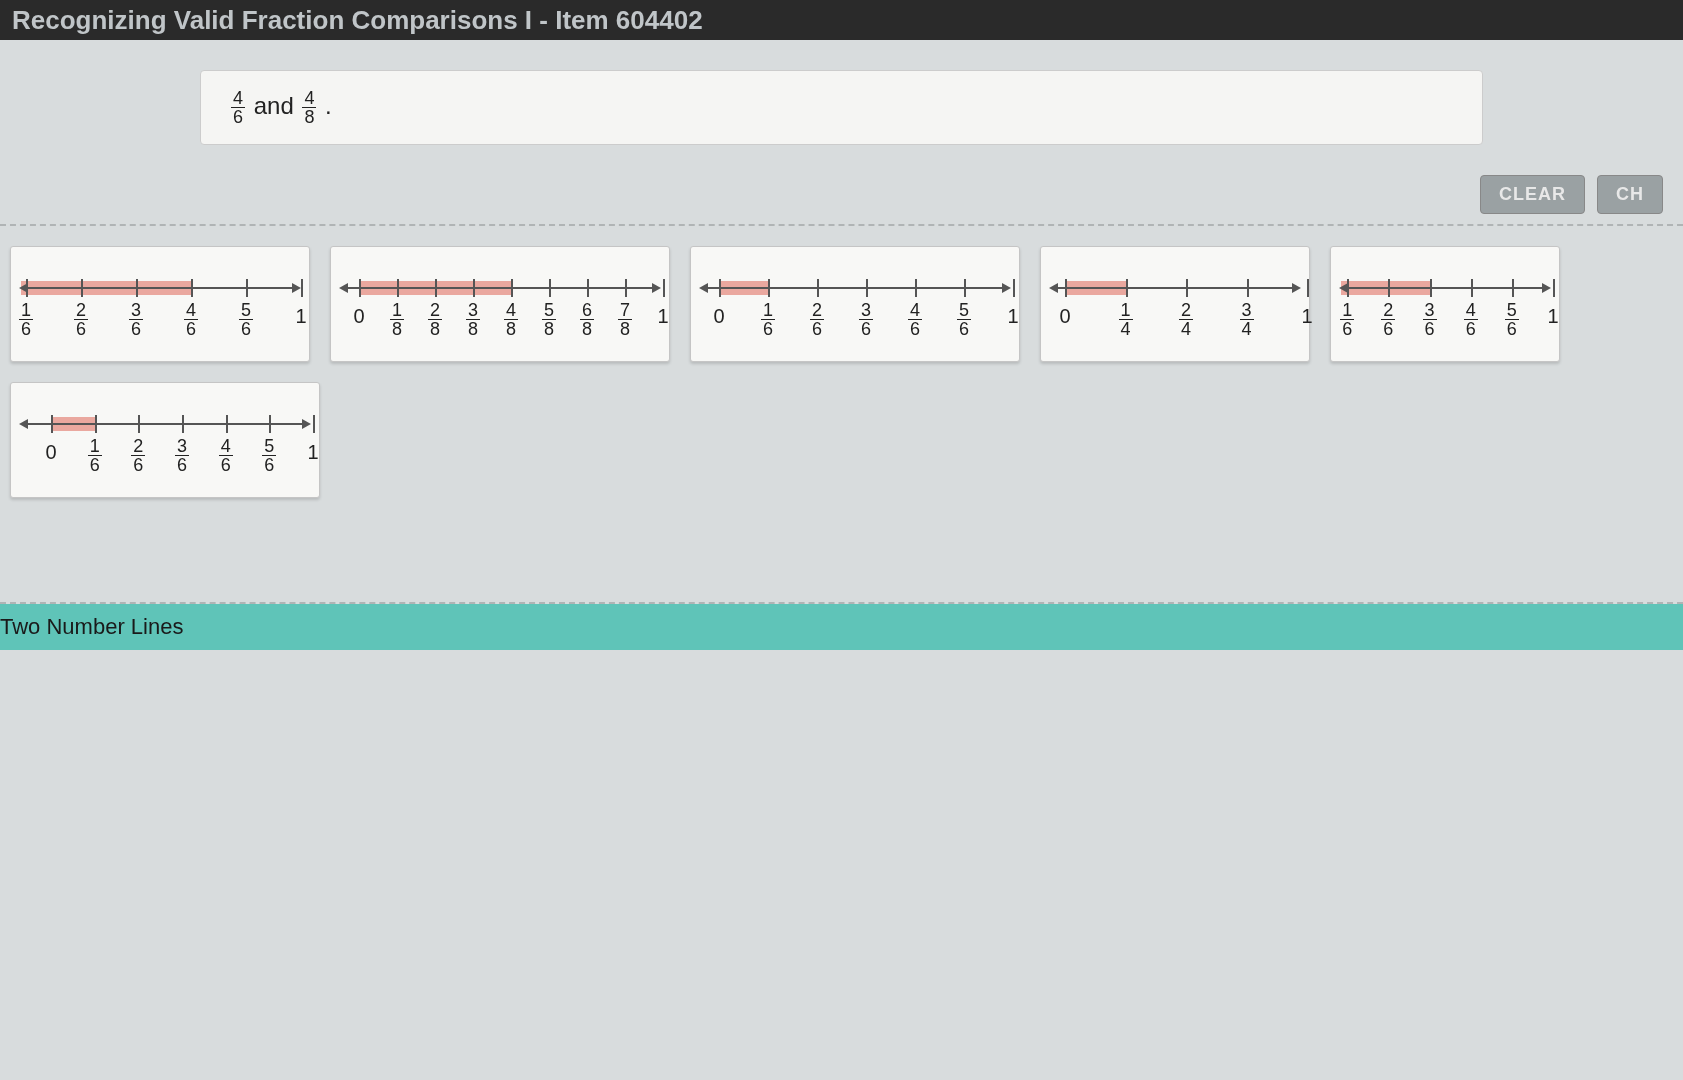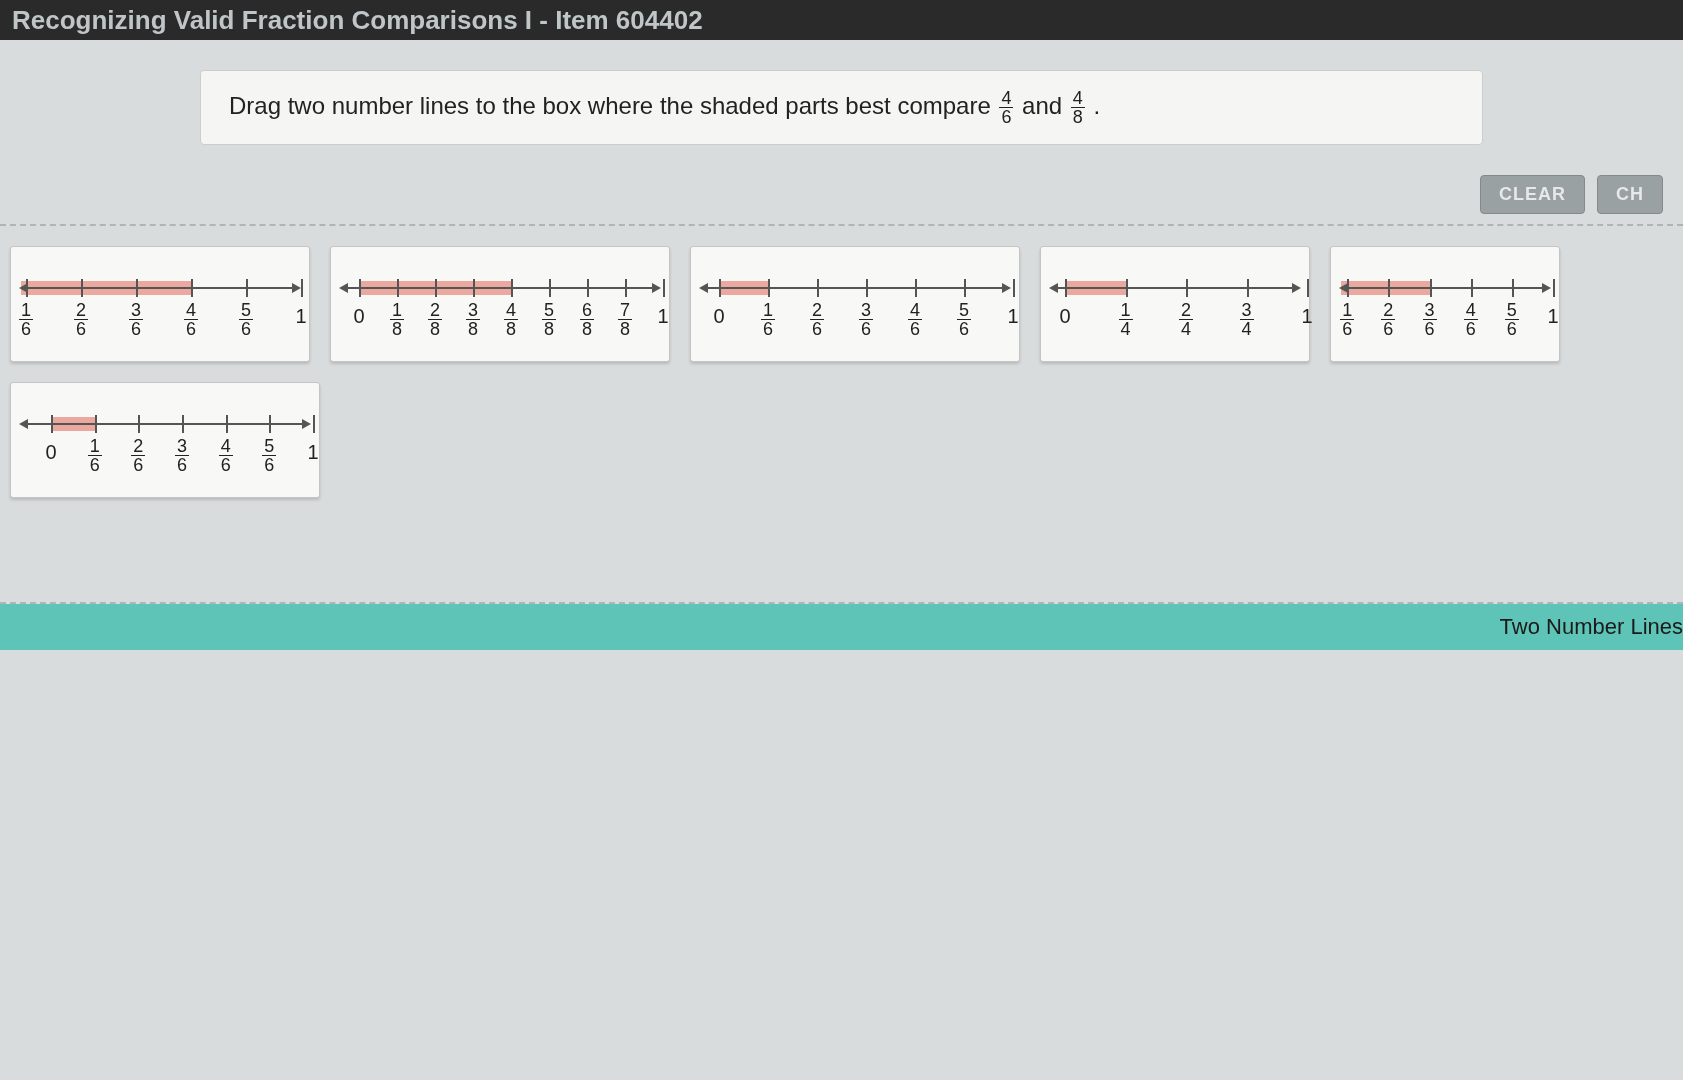--- a/index.html
+++ b/index.html
@@ -125,38 +125,37 @@
     align-items: center;
     line-height: 1;
     font-size: 18px;
   }
   .nl-frac .n { border-bottom: 1.5px solid #222; padding: 0 2px; }
   .nl-frac .d { padding: 0 2px; }
   .target-band {
     background: #5fc4b8;
     color: #1a1a1a;
     font-size: 22px;
-    text-align: right;
+    text-align: left;
     padding: 10px 0;
     margin-top: 0;
   }
   .drop-zone {
     min-height: 240px;
     background: #d8dcdd;
   }
 </style>
 </head>
 <body>
 
 <div class="header">
   <span>Recognizing Valid Fraction Comparisons I - Item 604402</span>
 </div>
 
 <div class="instruction-bar">
-  <span>Drag two number lines to the box where the shaded parts best compare </span>
   <span class="fraction-inline">
     <span class="n">4</span>
     <span class="d">6</span>
   </span>
   <span> and </span>
   <span class="fraction-inline">
     <span class="n">4</span>
     <span class="d">8</span>
   </span>
   <span>.</span>

